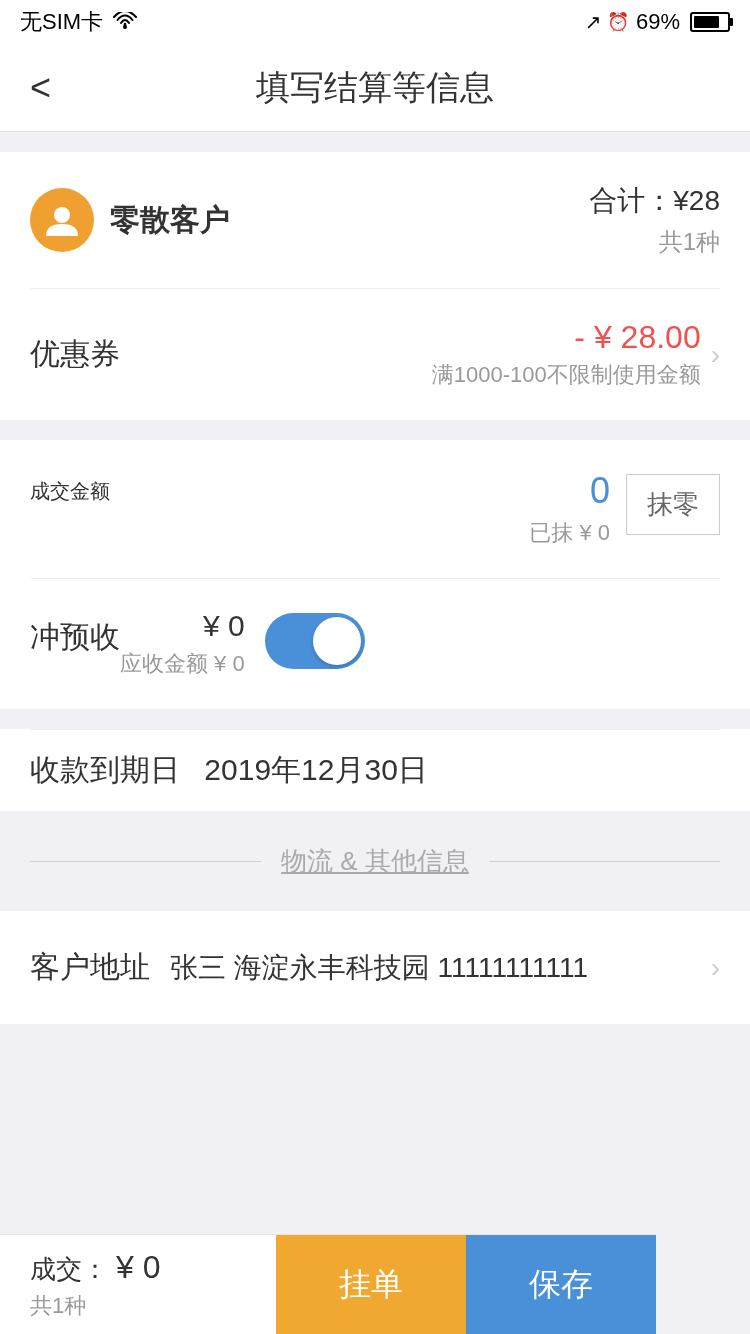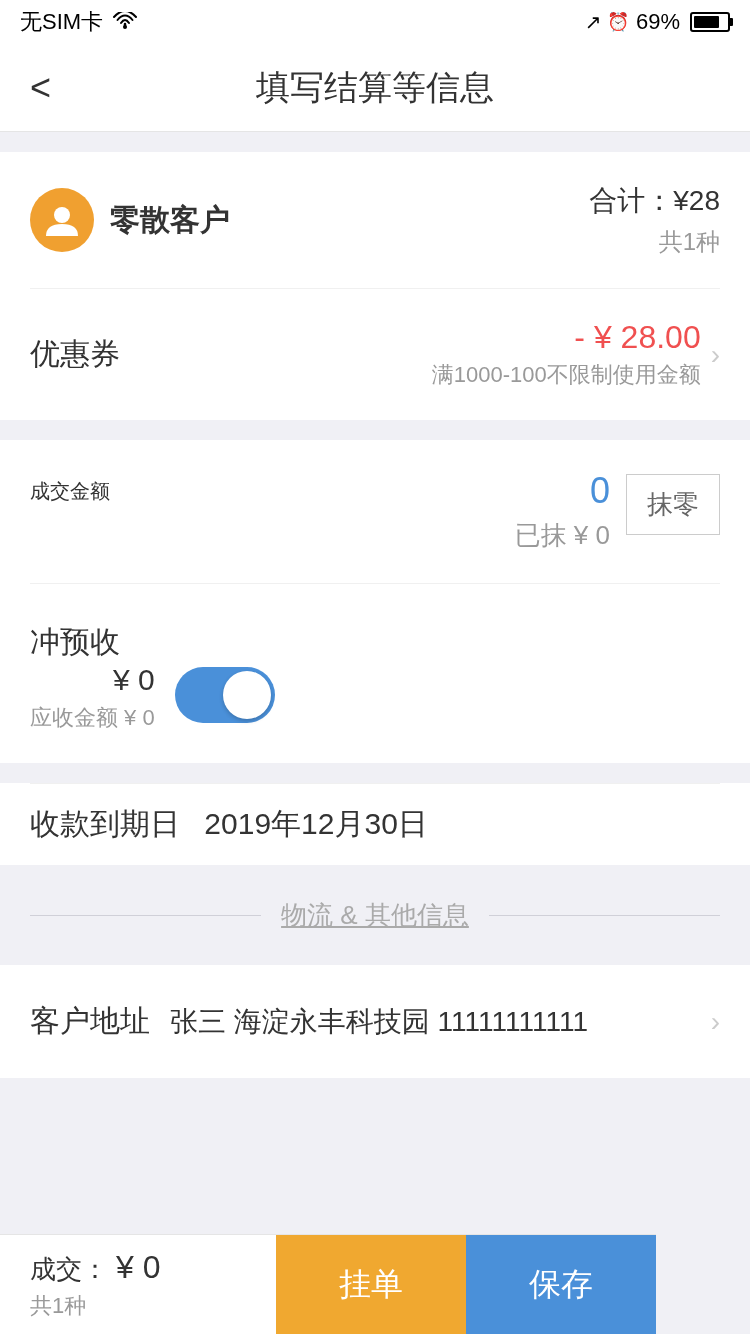--- a/index.html
+++ b/index.html
@@ -221,42 +221,41 @@
     }
     .amount-value-block {
       text-align: right;
     }
     .amount-value {
       font-size: 36px;
       color: #4a90d9;
       font-weight: 500;
     }
     .amount-sub {
-      font-size: 26px;
+      font-size: 22px;
       color: #999;
       margin-top: 6px;
     }
     .round-btn {
       border: 1px solid #ccc;
       border-radius: 0;
       padding: 12px 20px;
       font-size: 26px;
       color: #666;
       background: #fff;
       cursor: pointer;
       margin-top: 4px;
     }
 
     
     .prepaid-row {
       display: flex;
       align-items: flex-start;
       padding: 30px 0;
       border-top: 1px solid #f0f0f0;
-      flex-direction: column;
     }
     .prepaid-label {
       font-size: 30px;
       color: #333;
       padding-top: 8px;
     }
     .prepaid-right {
       display: flex;
       align-items: flex-start;
       gap: 20px;

